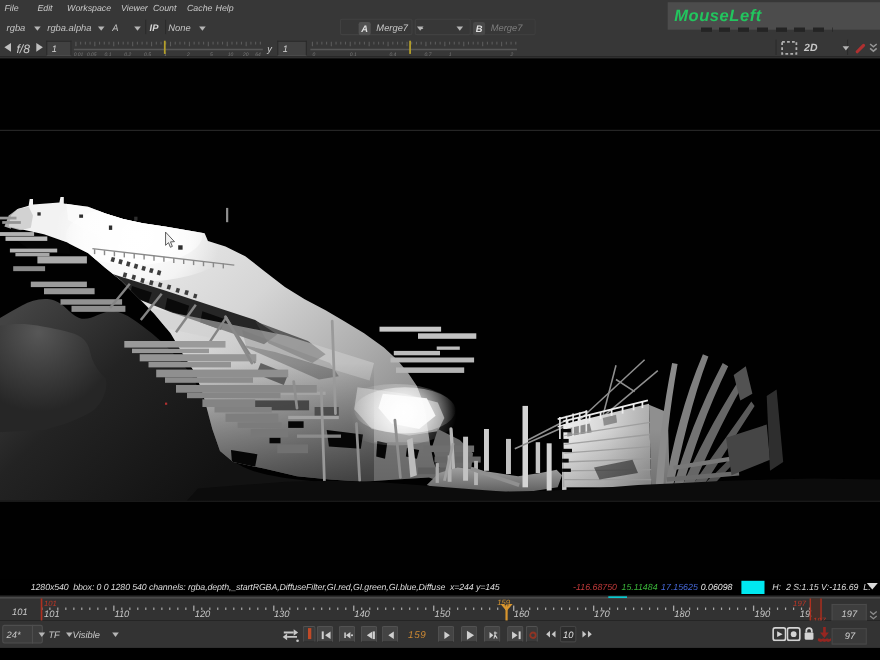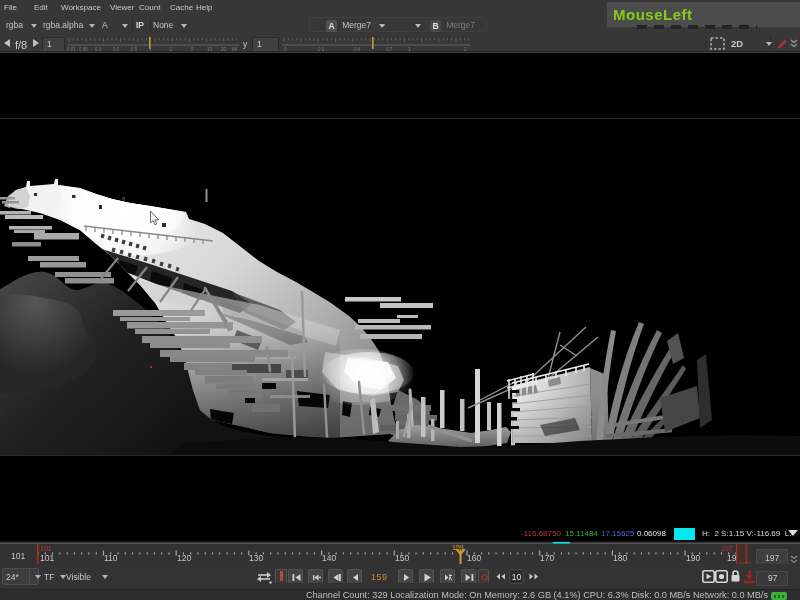--- a/index.html
+++ b/index.html
@@ -1,17 +1,17 @@
 <!DOCTYPE html>
 <html><head>
 <meta charset="utf-8">
 <style>
 * { margin:0; padding:0; box-sizing:border-box; }
 html,body { width:800px; height:600px; overflow:hidden; background:#000; font-family:"Liberation Sans",sans-serif; }
-#page { position:relative; width:800px; height:428px; }
+#page { position:relative; width:800px; height:428px;font-style:italic; }
 .abs { position:absolute; }
 
 #header { position:absolute; left:0; top:0; width:800px; height:52px; background:#373737; z-index:5; border-bottom:1px solid #262626; }
 .menu { position:absolute; top:0; height:16px; line-height:16px; font-size:8px; color:#c9c9c9; }
 .dd { position:absolute; top:17px; height:16px; line-height:16px; font-size:8.5px; color:#c4c4c4; }
 .arr { display:inline-block; width:0; height:0; border-left:3.5px solid transparent; border-right:3.5px solid transparent; border-top:4px solid #b5b5b5; vertical-align:middle; margin-left:4px; }
 .badge { display:inline-block; height:12px; line-height:12px; padding:0 2.5px; background:#515151; color:#e0e0e0; font-size:8.5px; font-weight:bold; border-radius:2px; vertical-align:middle; }
 .tri-l { width:0; height:0; border-top:4.5px solid transparent; border-bottom:4.5px solid transparent; border-right:6px solid #c0c0c0; }
 .tri-r { width:0; height:0; border-top:4.5px solid transparent; border-bottom:4.5px solid transparent; border-left:6px solid #c0c0c0; }
 .inp { position:absolute; top:37px; height:14px; background:#414141; border:1px solid #2a2a2a; border-bottom-color:#4a4a4a; color:#d0d0d0; font-size:8.5px; line-height:12px; padding-left:4px; }
@@ -22,21 +22,21 @@
 
 #timeline { position:absolute; left:0; top:541px; width:800px; height:23px; background:#323232; border-top:1px solid #161616; z-index:5; }
 
 #transport { position:absolute; left:0; top:564px; width:800px; height:25px; background:#333333; z-index:5; }
 .btn { position:absolute; top:5px; width:15px; height:15px; background:#444444; border:1px solid #525252; border-bottom-color:#303030; border-radius:2px; }
 .btn svg { position:absolute; left:0; top:0; }
 
 #status { position:absolute; left:0; top:589px; width:800px; height:11px; background:#2d2d2d; border-top:1px solid #242424; z-index:5; font-size:9.2px; color:#bdbdbd; line-height:11px; }
 
 #mouseleft { position:absolute; left:607px; top:2px; width:193px; height:25px; background:#4c4c4c; z-index:10; }
-#mouseleft span { position:absolute; left:6px; top:4px; font-size:15px; font-weight:bold; color:#84cc16; letter-spacing:0.5px; }
+#mouseleft span { position:absolute; left:6px; top:4px; font-size:15px; font-weight:bold; color:#22c55e; letter-spacing:0.5px; }
 </style>
 </head>
 <body>
 <div id="page">
 
   <div id="viewer"></div>
   <svg id="art" class="abs" style="left:0;top:0;z-index:2" width="800" height="600" viewBox="0 0 800 600">
     <defs>
       <linearGradient id="shipg" x1="100" y1="190" x2="330" y2="430" gradientUnits="userSpaceOnUse">
         <stop offset="0" stop-color="#f2f2f2"></stop>
@@ -515,20 +515,21 @@
       <path d="M2 1 L5 3.5 L8 1 M2 5 L5 7.5 L8 5" stroke="#969696" stroke-width="1.4" fill="none"></path>
     </svg>
   </div>
 
   <div id="mouseleft">
       <span>MouseLeft</span>
     </div>
   <div class="abs" style="z-index:11;left:637px;top:25px;width:120px;height:3.5px;background:repeating-linear-gradient(90deg,#242424 0,#242424 10px,transparent 10px,transparent 17px)"></div>
 
   <div id="infobar">
+    <span class="abs" style="left:28px;letter-spacing:-0.1px">1280x540&nbsp; bbox: 0 0 1280 540 channels: rgba,depth,_startRGBA,DiffuseFilter,GI.red,GI.green,GI.blue,Diffuse&nbsp; x=244 y=145</span>
     <span class="abs" style="left:521px;color:#c03a3a">-116.68750</span>
     <span class="abs" style="left:565px;color:#3ab43a">15.11484</span>
     <span class="abs" style="left:601px;color:#4668d8">17.15625</span>
     <span class="abs" style="left:637px;color:#e8e8e8">0.06098</span>
     <span class="abs" style="left:674px;top:1px;width:21px;height:12px;background:#00e8f0"></span>
     <span class="abs" style="left:702px">H:&nbsp; 2 S:1.15 V:-116.69&nbsp; L:</span>
     <span class="abs" style="left:788px;top:3px;width:0;height:0;border-left:5px solid transparent;border-right:5px solid transparent;border-top:6px solid #d8d8d8"></span>
   </div>
 
   <div id="timeline">
@@ -770,20 +771,14 @@
     </svg>
     <svg class="abs" style="left:743px;top:5px" width="13" height="15" viewBox="0 0 13 15">
       <rect x="5.3" y="1" width="2.4" height="6" fill="#962621"></rect>
       <path d="M2.5 6 L6.5 11 L10.5 6 Z" fill="#962621"></path>
       <rect x="1" y="12" width="11" height="2" fill="#962621" stroke-dasharray="2 1.5" stroke="#962621"></rect>
     </svg>
     <div class="abs" style="left:756px;top:7px;width:32px;height:15px;background:#3a3a3a;border:1px solid #484848"></div>
     <span class="abs" style="left:768px;top:9px;font-size:8.5px;color:#d0d0d0">97</span>
   </div>
 
-  <div id="status">
-    <span class="abs" style="right:32px">Channel Count: 329 Localization Mode: On Memory: 2.6 GB (4.1%) CPU: 6.3% Disk: 0.0 MB/s Network: 0.0 MB/s</span>
-    <div class="abs" style="right:13px;top:2px;width:16px;height:8px;background:#3fae3f;border-radius:2px">
-        <div style="position:absolute;left:3px;top:2.5px;width:10px;height:3px;background:repeating-linear-gradient(90deg,#1c6e1c 0,#1c6e1c 2px,transparent 2px,transparent 4px)"></div>
-      </div>
-  </div>
 
 </div>
 
 </body></html>

